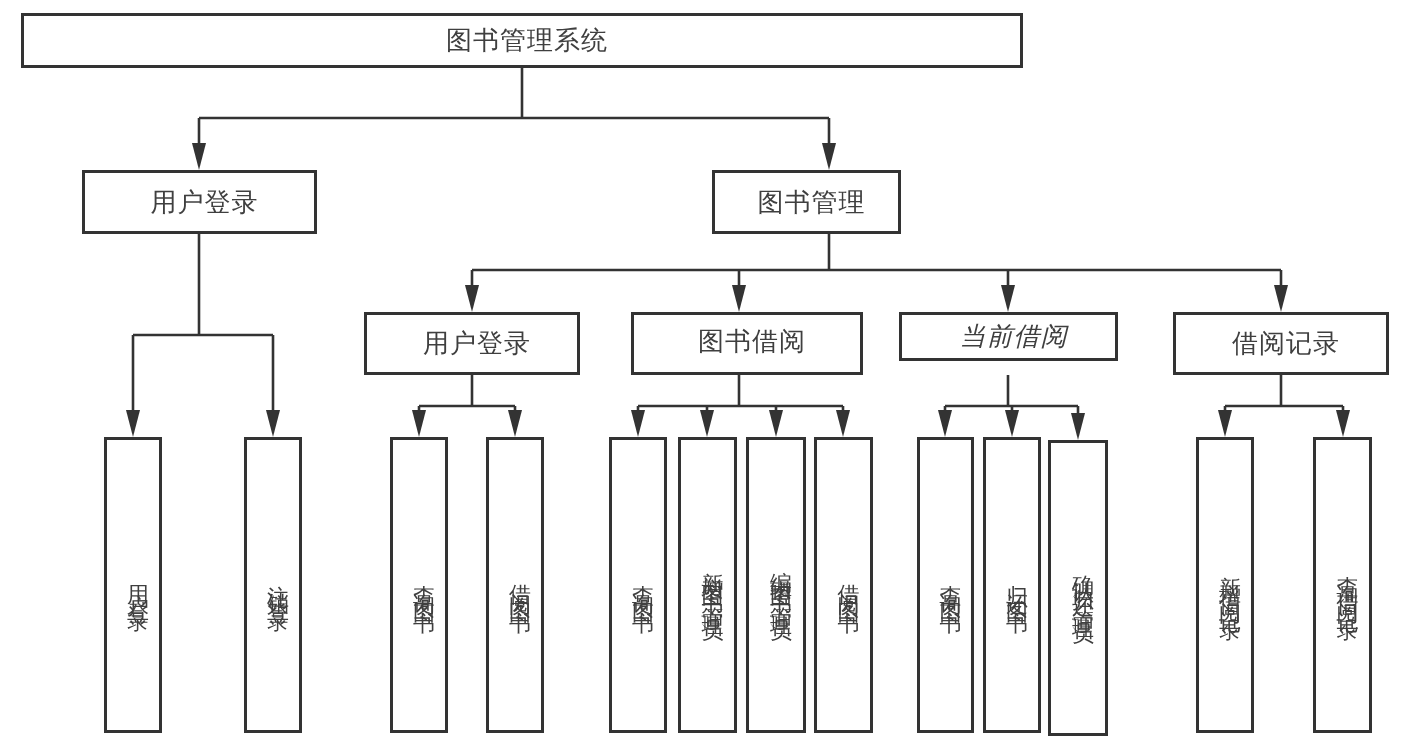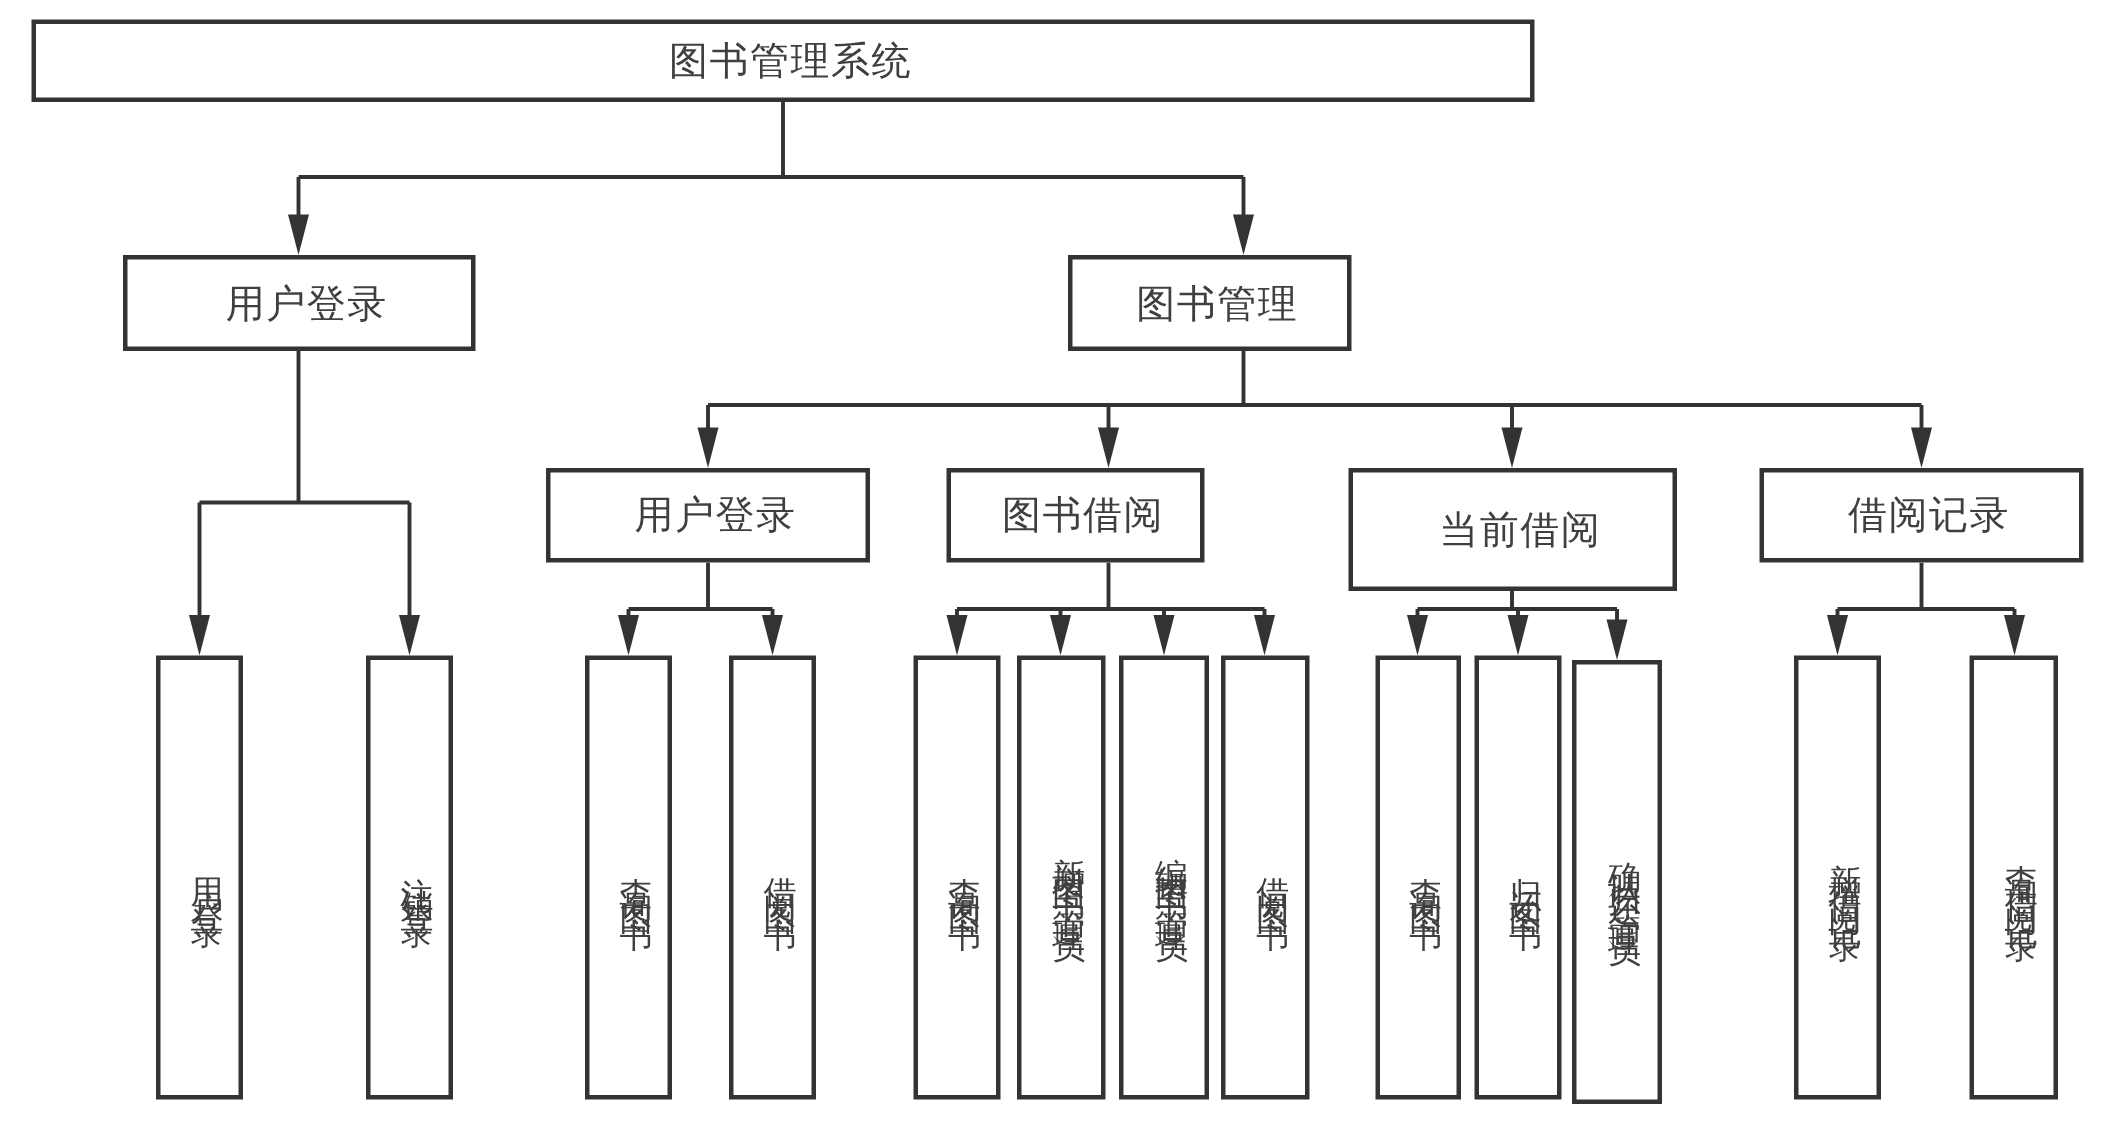--- a/index.html
+++ b/index.html
@@ -124,22 +124,22 @@
       <path class="head" d="M1343 437 L1336 410 L1350 410 Z"></path>
     </g>
   </svg>
 
   <div class="box" style="left:21px;top:13px;width:1002px;height:55px;">图书管理系统</div>
 
   <div class="box" style="left:82px;top:170px;width:235px;height:64px;">用户登录</div>
   <div class="box" style="left:712px;top:170px;width:189px;height:64px;">图书管理</div>
 
   <div class="box" style="left:364px;top:312px;width:216px;height:63px;">用户登录</div>
-  <div class="box" style="left:631px;top:312px;width:172px;height:63px;">图书借阅</div>
-  <div class="box" style="left:899px;top:312px;width:219px;height:82px;">当前借阅</div>
+  <div class="box" style="left:631px;top:312px;width:232px;height:63px;font-family:Liberation Mono, monospace;">图书借阅</div>
+  <div class="box" style="left:899px;top:312px;width:219px;height:49px;font-style:italic;">当前借阅</div>
   <div class="box" style="left:1173px;top:312px;width:216px;height:63px;">借阅记录</div>
 
   <div class="box vbox" style="left:104px;top:437px;width:58px;height:296px;">用户登录</div>
   <div class="box vbox" style="left:244px;top:437px;width:58px;height:296px;">注销登录</div>
 
   <div class="box vbox" style="left:390px;top:437px;width:58px;height:296px;">查询图书</div>
   <div class="box vbox" style="left:486px;top:437px;width:58px;height:296px;">借阅图书</div>
 
   <div class="box vbox" style="left:609px;top:437px;width:58px;height:296px;">查询图书</div>
   <div class="box vbox tight" style="left:678px;top:437px;width:59px;height:296px;">新增图书（管理员）</div>

